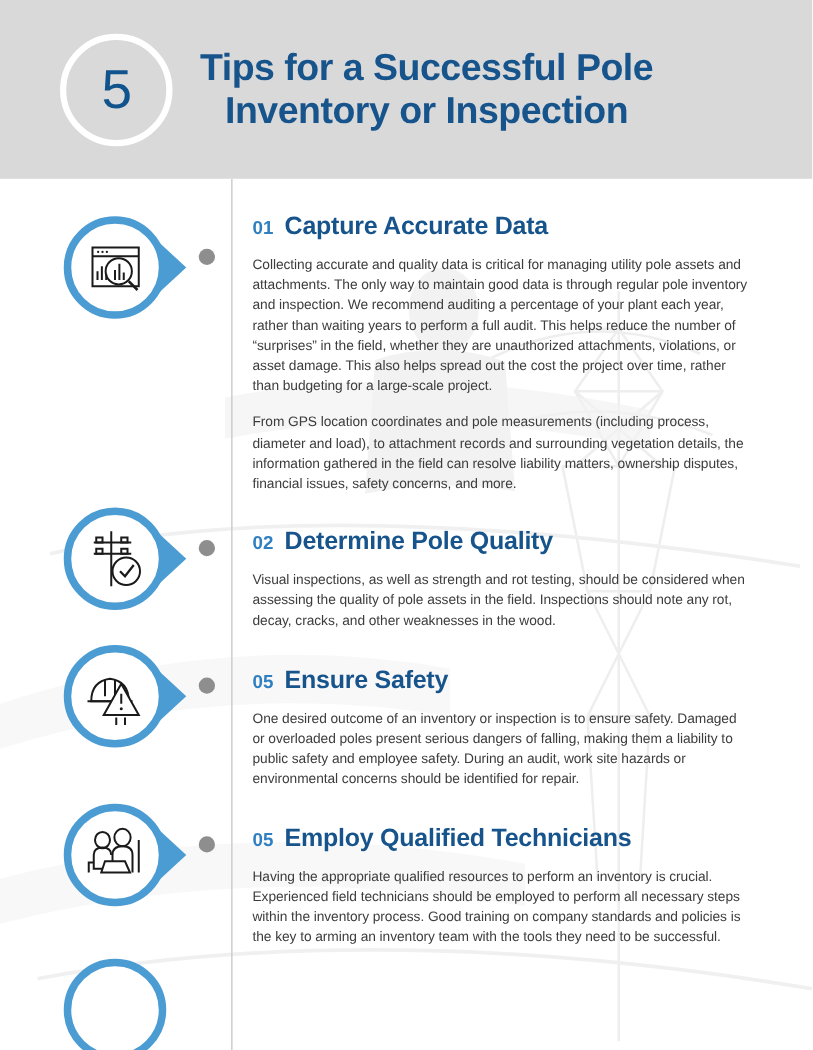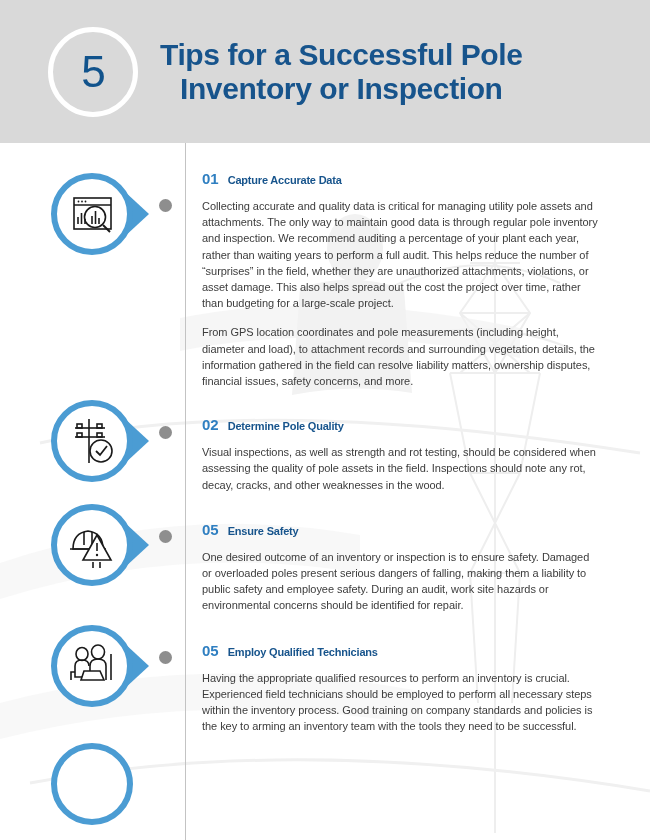--- a/index.html
+++ b/index.html
@@ -113,21 +113,21 @@
     align-items: baseline;
     gap: 9px;
   }
   .sec-num {
     font-size: 15px;
     font-weight: bold;
     color: #2f7fc1;
     letter-spacing: 0px;
   }
   .sec-title {
-    font-size: 11px;
+    font-size: 20px;
     font-weight: bold;
     color: #17548c;
     letter-spacing: -0.2px;
   }
   .para {
     font-size: 11px;
     line-height: 16.2px;
     color: #3c3c3c;
     margin-top: 11px;
     letter-spacing: -0.05px;
@@ -202,21 +202,21 @@
             </g>
           </svg>
         </div>
         <div class="dot" style="top:56px;"></div>
         <div class="content">
           <div class="head-row">
             <span class="sec-num">01</span>
             <span class="sec-title">Capture Accurate Data</span>
           </div>
           <p class="para">Collecting accurate and quality data is critical for managing utility pole assets and attachments. The only way to maintain good data is through regular pole inventory and inspection. We recommend auditing a percentage of your plant each year, rather than waiting years to perform a full audit. This helps reduce the number of “surprises” in the field, whether they are unauthorized attachments, violations, or asset damage. This also helps spread out the cost the project over time, rather than budgeting for a large-scale project.</p>
-          <p class="para">From GPS location coordinates and pole measurements (including height, diameter and load), to attachment records and surrounding vegetation details, the information gathered in the field can resolve liability matters, ownership disputes, financial issues, safety concerns, and more.</p>
+          <p class="para">From GPS location coordinates and pole measurements (including process, diameter and load), to attachment records and surrounding vegetation details, the information gathered in the field can resolve liability matters, ownership disputes, financial issues, safety concerns, and more.</p>
         </div>
       </div>
 
       <div class="section" style="padding-top:27px;">
         <div class="marker" style="top:8px;">
           <svg width="104" height="88" viewBox="0 0 104 88">
             <path d="M75 20 L101 44 L75 68 Z" fill="#4b9cd3"></path>
             <circle cx="44" cy="44" r="38" fill="#ffffff" stroke="#4b9cd3" stroke-width="6"></circle>
             <g stroke="#1a1a1a" stroke-width="1.6" fill="none">
               <line x1="41" y1="22" x2="41" y2="66"></line>

